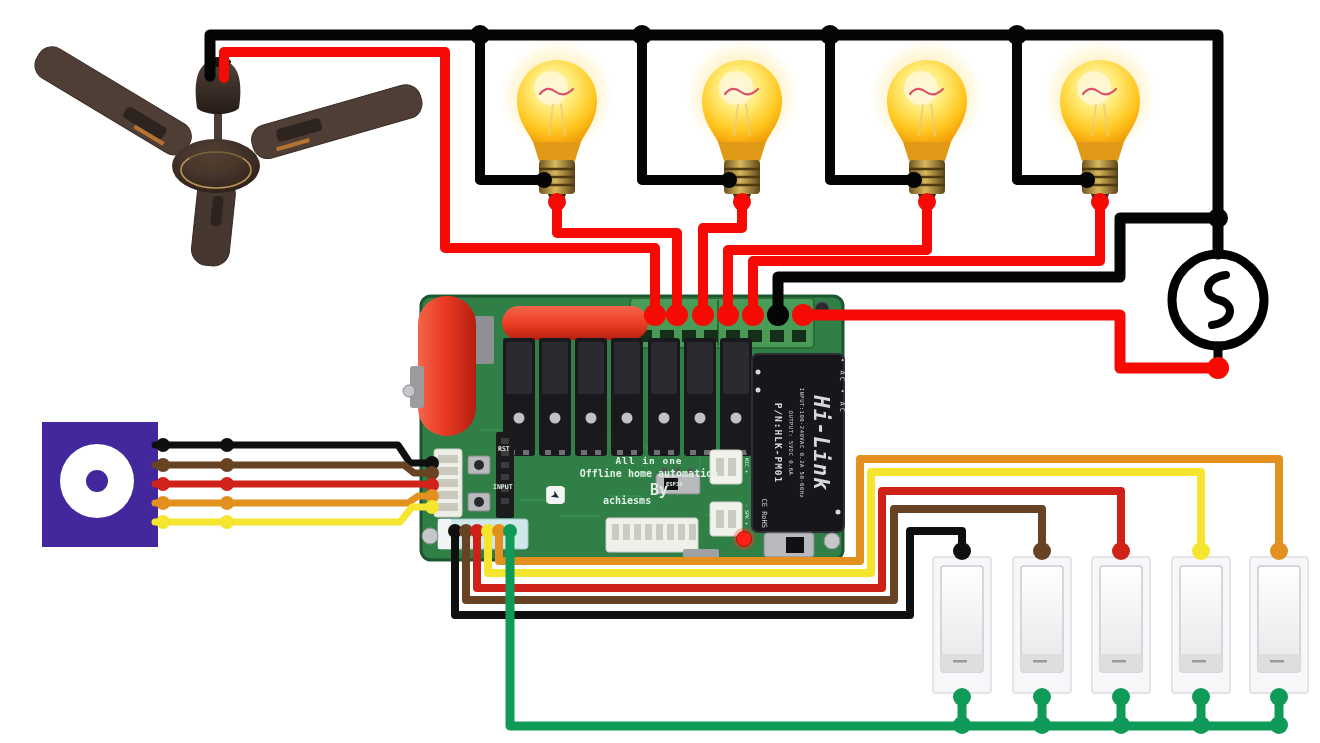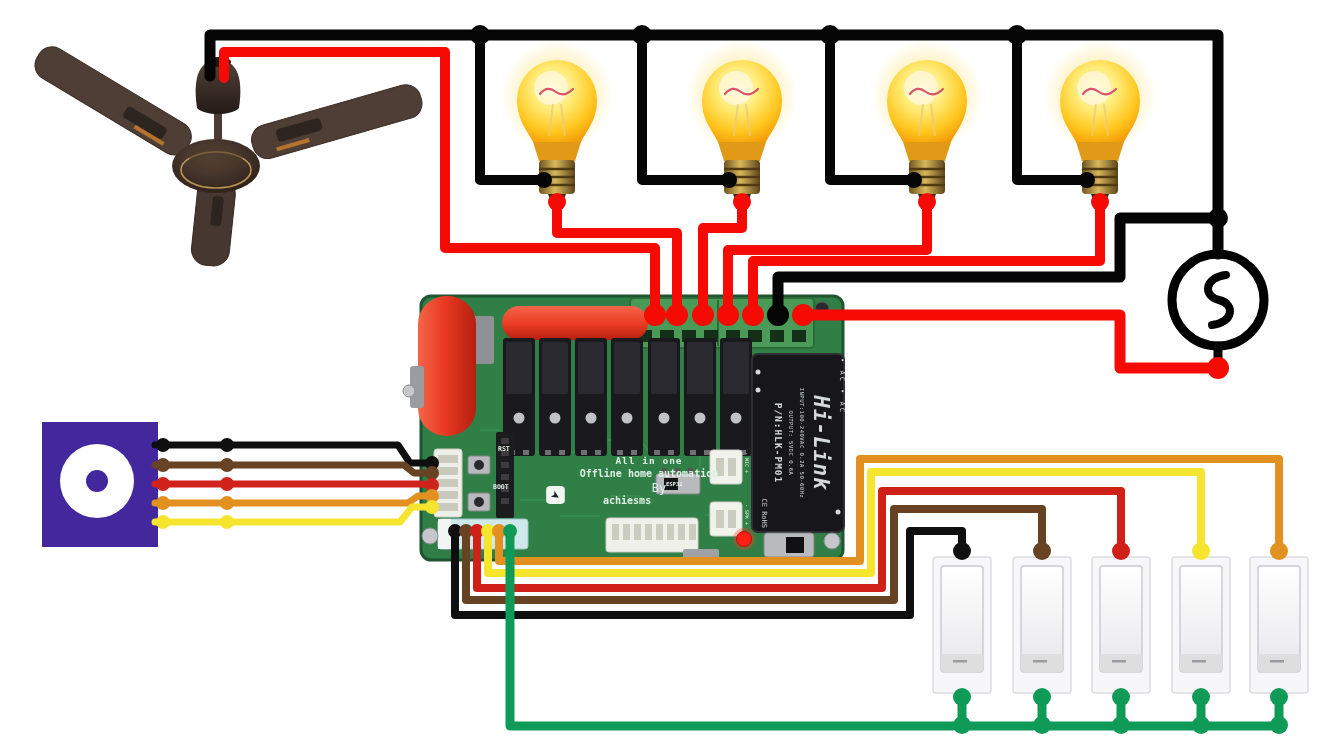--- a/index.html
+++ b/index.html
@@ -354,25 +354,25 @@
       <circle cx="1201" cy="697" r="9" fill="#0f9b57"></circle>
       <circle cx="1279" cy="697" r="9" fill="#0f9b57"></circle>
       <circle cx="962" cy="725" r="9" fill="#0f9b57"></circle>
       <circle cx="1042" cy="725" r="9" fill="#0f9b57"></circle>
       <circle cx="1121" cy="725" r="9" fill="#0f9b57"></circle>
       <circle cx="1201" cy="725" r="9" fill="#0f9b57"></circle>
       <circle cx="1279" cy="725" r="9" fill="#0f9b57"></circle>
     </svg>
 
   <div class="lbl" style="left:462px;top:446px;font-size:6.5px;font-weight:bold;">RST</div>
-  <div class="lbl" style="left:457px;top:484px;font-size:6.5px;font-weight:bold;">BOOT</div>
+  <div class="lbl" style="left:457px;top:484px;font-size:6.5px;font-weight:bold;">INPUT</div>
 
   <div class="lbl center" style="left:515px;top:456px;width:140px;font-size:9.5px;font-weight:bold;letter-spacing:1px;">All in one</div>
   <div class="lbl center" style="left:500px;top:468px;width:170px;font-size:10px;font-weight:bold;">Offline home automation</div>
-  <div class="lbl center" style="left:575px;top:482px;width:40px;font-size:12px;font-weight:normal;">By</div>
+  <div class="lbl center" style="left:575px;top:482px;width:40px;font-size:15px;font-weight:bold;">By</div>
 
   <div class="logo-chip">
     <span>➤</span>
   </div>
   <div class="lbl" style="left:567px;top:495px;font-size:10px;font-weight:bold;">achiesms</div>
 
   <div class="lbl" style="left:630px;top:481px;font-size:5.5px;font-weight:bold;">ESP32</div>
 
   <div class="vert" style="position:absolute;left:744px;top:452px;height:34px;">- MIC +</div>
   <div class="vert" style="position:absolute;left:744px;top:504px;height:34px;">- SPK +</div>

